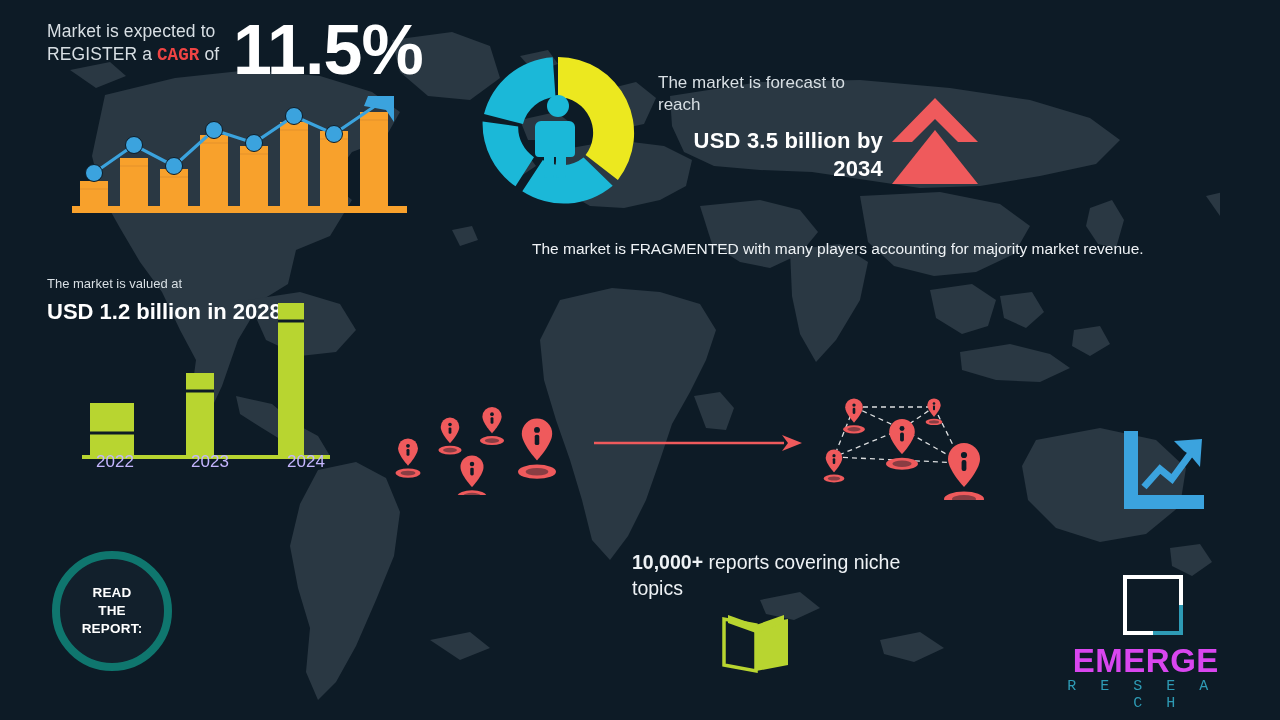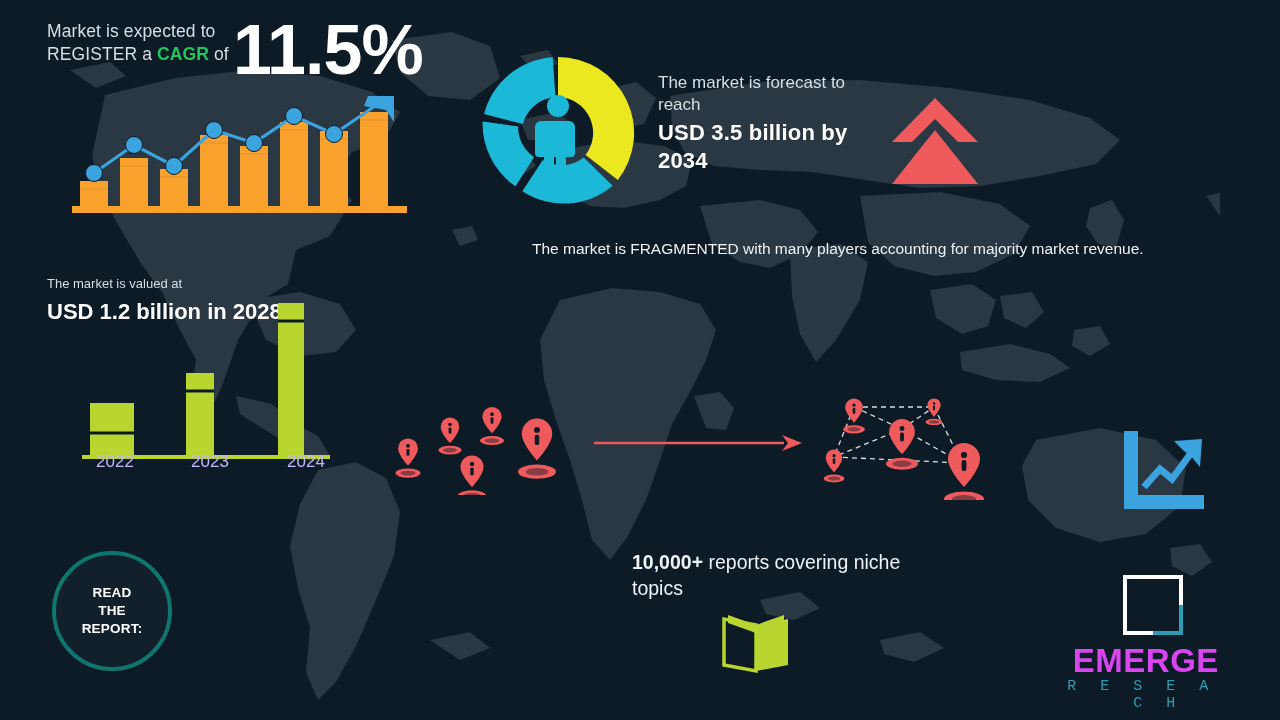--- a/index.html
+++ b/index.html
@@ -16,39 +16,39 @@
     overflow: hidden;
   }
   .worldmap { position: absolute; inset: 0; width: 1280px; height: 720px; }
 
   
   #cagr-block { position: absolute; left: 47px; top: 20px; width: 420px; }
   #cagr-caption {
     color: #d8dfe4; font-size: 17.5px; line-height: 23px;
     width: 195px; letter-spacing: .1px;
   }
-  #cagr-caption b { color: #22c55e; font-weight: 700; }
+  #cagr-caption b { color: #ef4444; font-weight: 700; font-family: Liberation Mono, monospace; }
   #cagr-value {
     position: absolute; left: 186px; top: -8px;
     color: #ffffff; font-size: 70px; font-weight: 700;
     letter-spacing: -1px; line-height: 76px;
   }
 
   
   #orange-chart { position: absolute; left: 72px; top: 88px; width: 335px; height: 126px; }
 
   
   #donut-wrap { position: absolute; left: 478px; top: 53px; width: 160px; height: 160px; }
 
   
   #forecast-block { position: absolute; left: 658px; top: 72px; width: 225px; }
   #forecast-caption { color: #d8dfe4; font-size: 17px; line-height: 22px; }
   #forecast-value {
     color: #ffffff; font-size: 22px; font-weight: 700;
-    line-height: 28px; margin-top: 3px; letter-spacing: .2px;
+    line-height: 28px; margin-top: 11px; letter-spacing: .2px; text-align: right;
   }
   #chevrons { position: absolute; left: 890px; top: 96px; width: 90px; height: 90px; }
 
   
   #fragmented-note {
     position: absolute; left: 532px; top: 237px; width: 690px;
     color: #eef2f5; font-size: 15.5px; line-height: 23px;
   }
 
   
@@ -79,21 +79,21 @@
     position: absolute; left: 155px; top: 563px;
     width: 403px; height: 100px; background: #ece85a;
   }
   #cta-banner-title {
     position: absolute; left: 20px; top: 40px;
     color: #12202b; font-size: 14.5px; font-weight: 700; letter-spacing: .1px;
   }
   #cta-circle {
     position: absolute; left: 52px; top: 551px;
     width: 120px; height: 120px; border-radius: 50%;
-    background: #12202c; border: 4px solid #0f766e;
+    background: #12202c; border: 8px solid #0f766e;
     display: flex; align-items: center; justify-content: center;
   }
   #cta-circle-label {
     color: #ffffff; font-size: 13.5px; font-weight: 700;
     line-height: 18px; text-align: center; letter-spacing: .2px;
   }
 
   
   #reports-block { position: absolute; left: 632px; top: 549px; width: 300px; }
   #reports-line {

